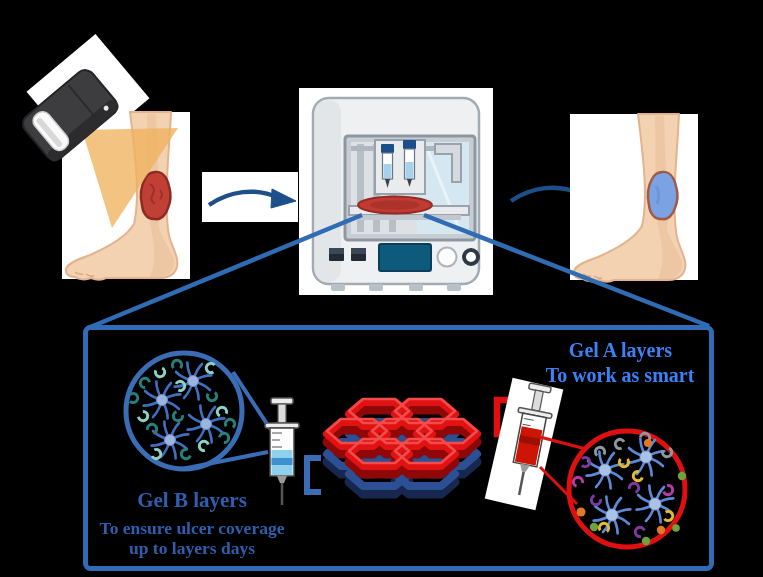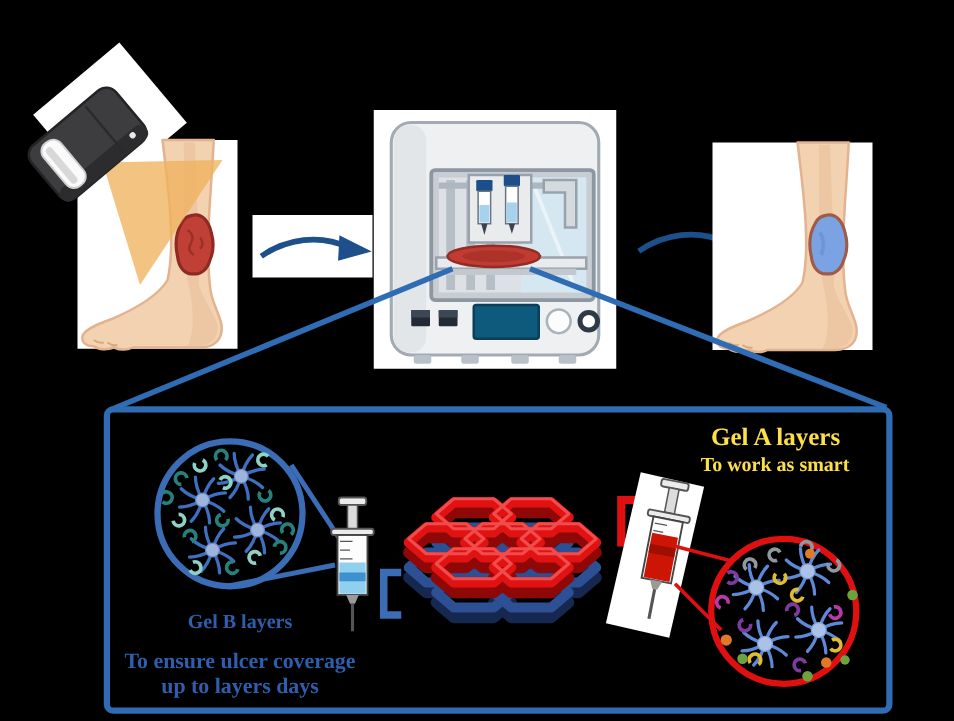--- a/index.html
+++ b/index.html
@@ -1,26 +1,26 @@
 <!DOCTYPE html>
 <html><head>
 <meta charset="utf-8">
 <style>
   html,body{margin:0;padding:0;background:#000;}
   #stage{position:relative;width:763px;height:577px;background:#000;overflow:hidden;
          font-family:"Liberation Serif",serif;}
   #scene{position:absolute;left:0;top:0;}
   .cap{position:absolute;font-family:"Liberation Serif",serif;font-weight:700;
        text-align:center;white-space:pre-wrap;line-height:1.12;}
-  .gelA{color:#fde047;}
+  .gelA{color:#3b82f6;}
   .gelB{color:#2e5fae;}
   #gelA-title{left:533px;top:339px;width:175px;font-size:20px;}
-  #gelA-l1{left:525px;top:364px;width:190px;font-size:16px;}
+  #gelA-l1{left:525px;top:364px;width:190px;font-size:20px;}
   #gelA-l2{left:525px;top:387px;width:190px;font-size:17px;}
-  #gelB-title{left:108px;top:489px;width:168px;font-size:16px;}
+  #gelB-title{left:108px;top:489px;width:168px;font-size:21px;}
   #gelB-l1{left:80px;top:519px;width:224px;font-size:17.5px;}
   #gelB-l2{left:80px;top:539px;width:224px;font-size:17.5px;}
 </style>
 </head>
 <body>
 
 <div id="stage">
 
 <svg id="scene" width="763" height="577" viewBox="0 0 763 577">
   <defs>

